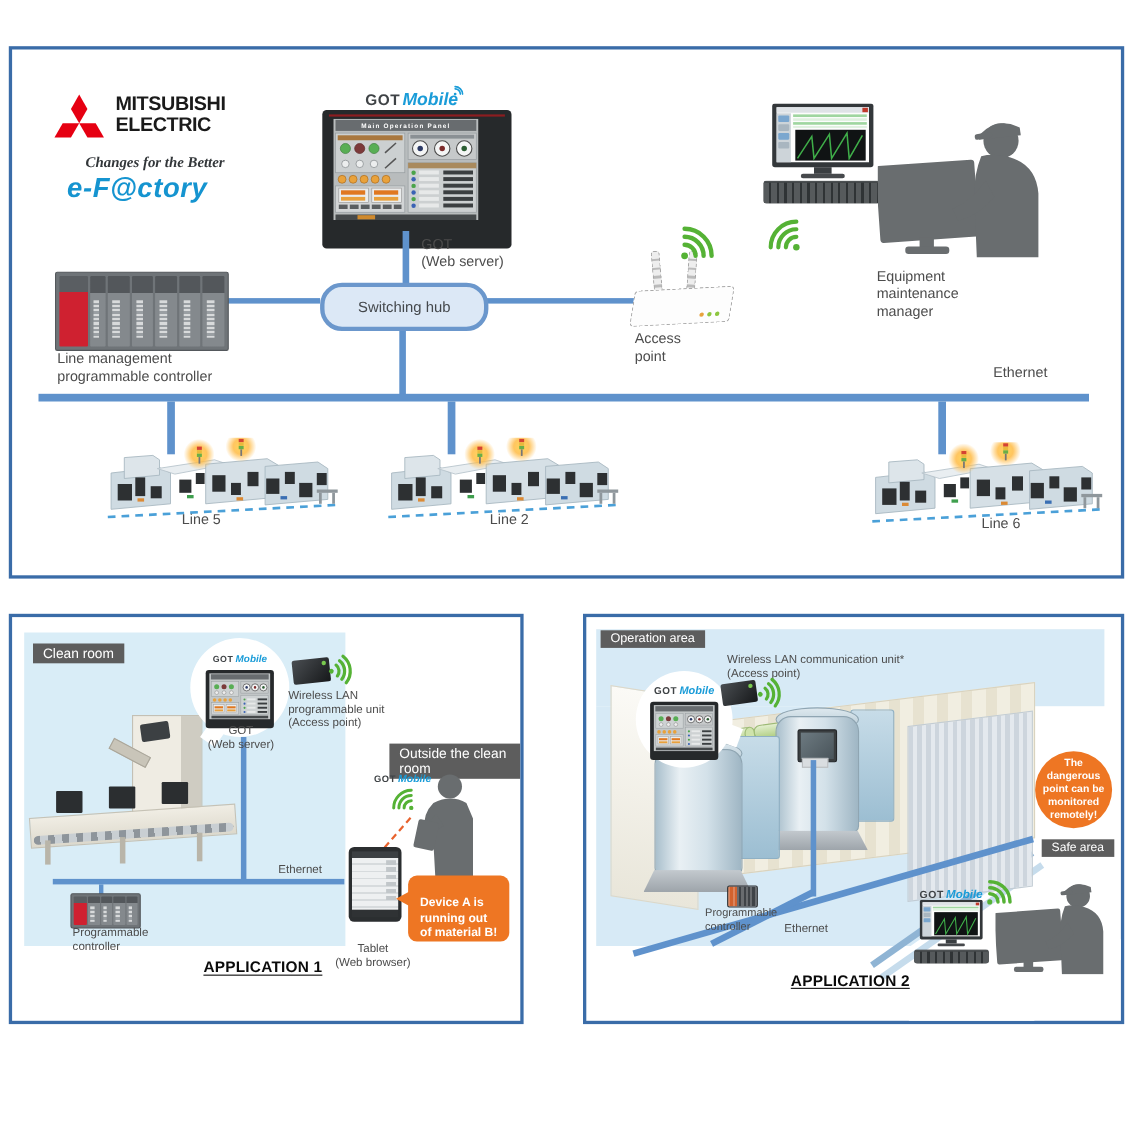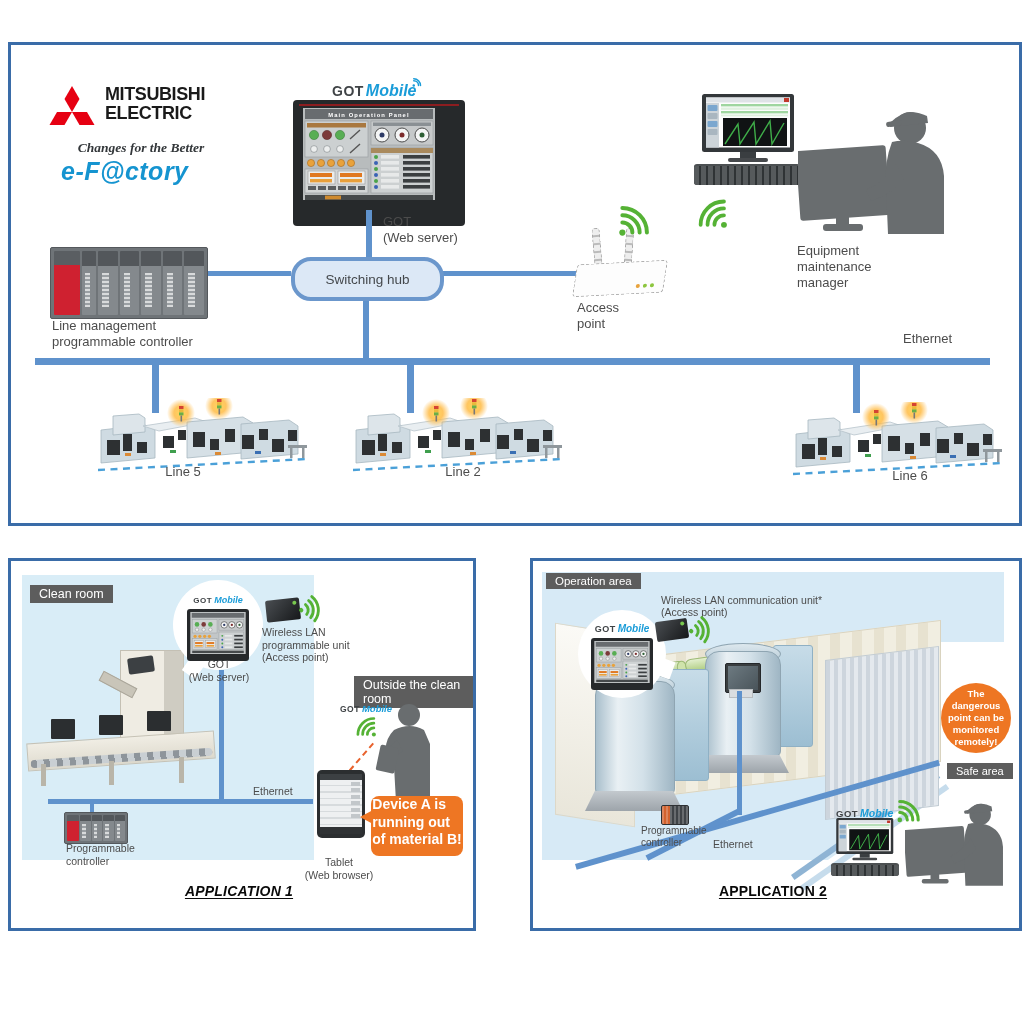--- a/index.html
+++ b/index.html
@@ -536,27 +536,27 @@
     <div class="tscr">
       <div class="thead"></div>
       <div class="trows"></div>
       <div class="tfoot"></div>
     </div>
   </div>
   <div class="a lbl10 pre" style="left:291px;top:271px;width:74px;text-align:center;margin-top:24px;">Tablet
 (Web browser)</div>
 
   <div class="bubtail" style="left:349px;top:249px;"></div>
-  <div class="a" style="left:360px;top:235px;width:92px;height:60px;background:#ee7623;border-radius:8px;color:#fff;font-weight:bold;font-size:14px;line-height:1.25;display:flex;align-items:flex-start;justify-content:center;">
+  <div class="a" style="left:360px;top:235px;width:92px;height:60px;background:#ee7623;border-radius:8px;color:#fff;font-weight:bold;font-size:11px;line-height:1.25;display:flex;align-items:flex-end;justify-content:center;">
     <span class="pre">Device A is
 running out
 of material B!</span>
   </div>
 
-  <div class="apptitle" style="left:0;top:322px;width:456px;font-style:italic;">APPLICATION 1</div>
+  <div class="apptitle" style="left:0;top:310px;width:456px;">APPLICATION 1</div>
 </div>
 
 <div class="panel" style="left:530px;top:558px;width:486px;height:367px;">
 
   <div class="a" style="left:9px;top:11px;width:462px;height:70px;background:#d7eaf6;"></div>
   <div class="a" style="left:9px;top:81px;width:393px;height:218px;background:#d7eaf6;"></div>
   <div class="a" style="left:262px;top:322px;width:200px;height:120px;background:#fff;transform:rotate(-35deg);transform-origin:0 0;"></div>
   <div class="a" style="left:258px;top:314px;width:178px;height:6px;background:#8fb4d4;transform:rotate(-35deg);transform-origin:0 0;"></div>
   <div class="a" style="left:267px;top:325px;width:178px;height:6px;background:#c6dcec;transform:rotate(-35deg);transform-origin:0 0;"></div>
 

